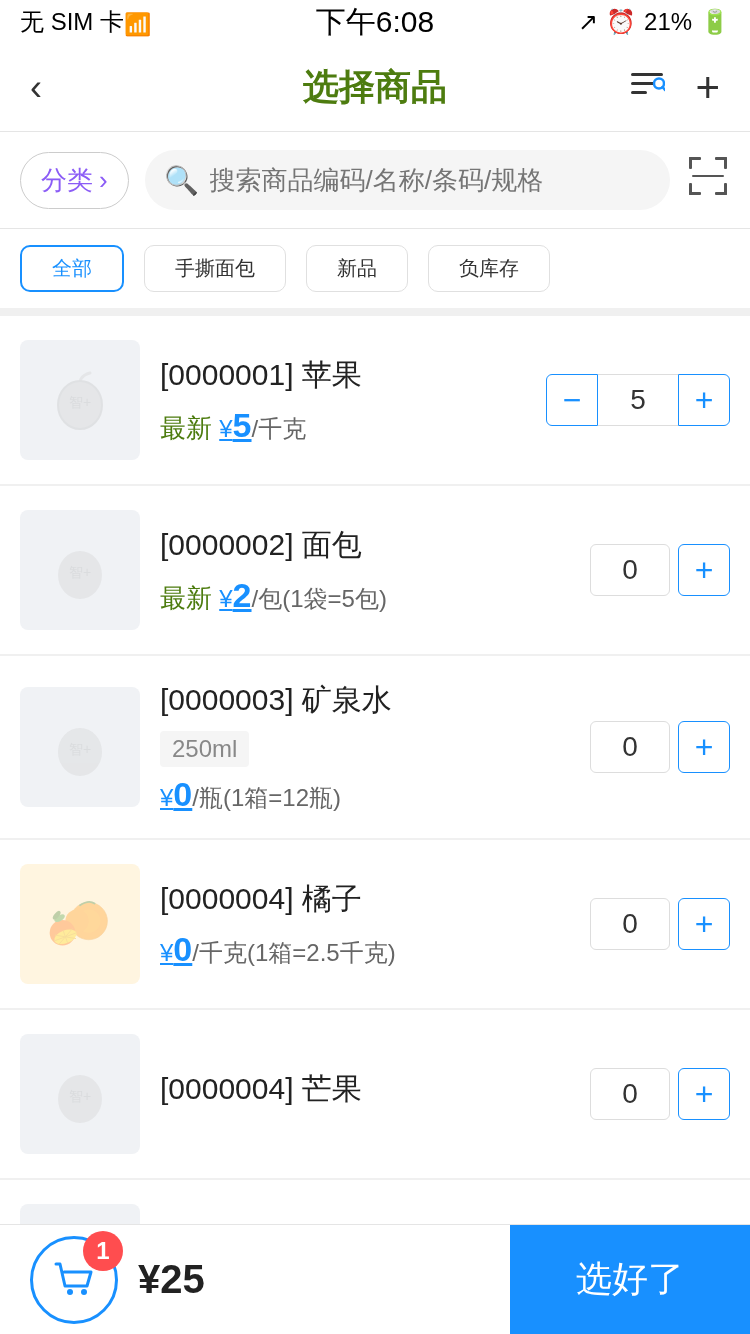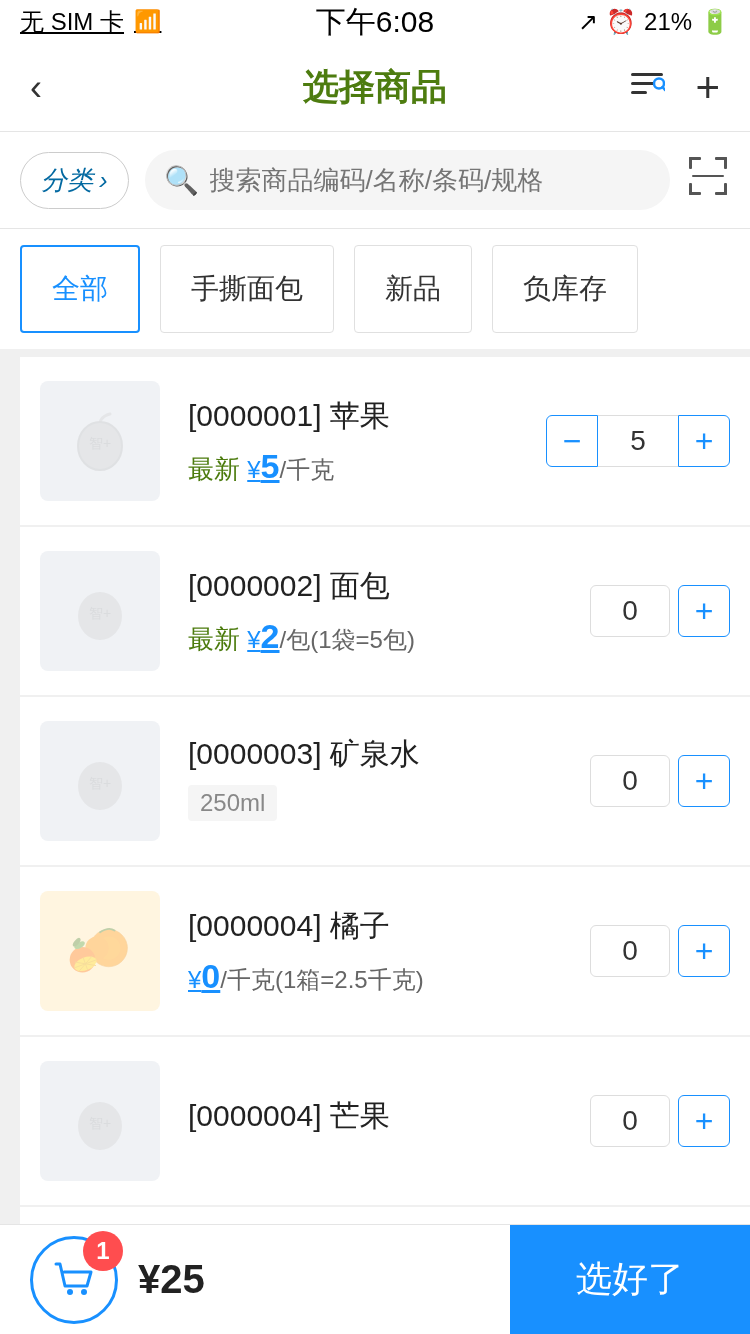--- a/index.html
+++ b/index.html
@@ -18,21 +18,21 @@
       width: 100%;
       height: 44px;
       background: #fff;
       display: flex;
       align-items: center;
       justify-content: space-between;
       padding: 0 20px;
       font-size: 24px;
       color: #000;
     }
-    .status-left { display: flex; align-items: center; gap: 10px; text-decoration: underline; }
+    .status-left { display: flex; align-items: flex-end; gap: 0; }
     .status-center { font-size: 30px; font-weight: 500; position: absolute; left: 50%; transform: translateX(-50%); }
     .status-right { display: flex; align-items: center; gap: 8px; font-size: 24px; }
     .wifi-icon { font-size: 22px; }
 
     
     .nav-bar {
       width: 100%;
       height: 88px;
       background: #fff;
       display: flex;
@@ -72,28 +72,27 @@
       display: flex;
       align-items: center;
       gap: 16px;
       border-bottom: 1px solid #e5e5e5;
     }
     .category-btn {
       border: 1px solid #ccc;
       border-radius: 30px;
       padding: 10px 20px;
       font-size: 26px;
-      color: #0369a1;
+      color: #8b5cf6;
       background: #fff;
       display: flex;
       align-items: center;
       gap: 6px;
       white-space: nowrap;
       cursor: pointer;
-      font-style: italic;
     }
     .search-box {
       flex: 1;
       height: 60px;
       background: #f5f5f5;
       border-radius: 30px;
       display: flex;
       align-items: center;
       padding: 0 20px;
       gap: 10px;
@@ -114,23 +113,23 @@
 
     
     .tab-bar {
       background: #fff;
       display: flex;
       padding: 16px 20px;
       gap: 20px;
       border-bottom: 8px solid #f0f0f0;
     }
     .tab-item {
-      padding: 23px 30px;
-      border-radius: 4px;
-      font-size: 28px;
+      padding: 8px 30px;
+      border-radius: 10px;
+      font-size: 20px;
       color: #333;
       background: #fff;
       border: 1px solid #e0e0e0;
       cursor: pointer;
     }
     .tab-item.active {
       color: #1890ff;
       border: 2px solid #1890ff;
       font-weight: 500;
     }
@@ -139,22 +138,21 @@
     .product-list {
       background: #f0f0f0;
     }
 
     .product-item {
       background: #fff;
       margin-bottom: 2px;
       display: flex;
       align-items: center;
       padding: 24px 20px;
-      gap: 28px;
-      margin-left: 20px;
+      gap: 20px;
     }
 
     .product-thumb {
       width: 120px;
       height: 120px;
       background: #f0f2f5;
       border-radius: 8px;
       flex-shrink: 0;
       display: flex;
       align-items: center;
@@ -407,20 +405,23 @@
   <div class="product-item">
     <div class="product-thumb">
       <svg viewBox="0 0 70 70" fill="none" xmlns="http://www.w3.org/2000/svg">
         <ellipse cx="35" cy="40" rx="22" ry="24" fill="#ccc"></ellipse>
         <text x="50%" y="55%" text-anchor="middle" dominant-baseline="middle" font-size="14" fill="#aaa">智+</text>
       </svg>
     </div>
     <div class="product-info">
       <div class="product-name">[0000003] 矿泉水</div>
       <div class="product-spec">250ml</div>
+      <div class="product-price">
+        <span class="currency">¥</span><span class="amount">0</span><span class="unit">/瓶(1箱=12瓶)</span>
+      </div>
     </div>
     <div class="qty-control">
       <input class="qty-input-only" type="text" value="0" style="">
       <button class="qty-btn" style="border-radius:6px;">+</button>
     </div>
   </div>
 
   <div class="product-item">
     <div class="product-thumb" style="background:#fff5e0;">
 

